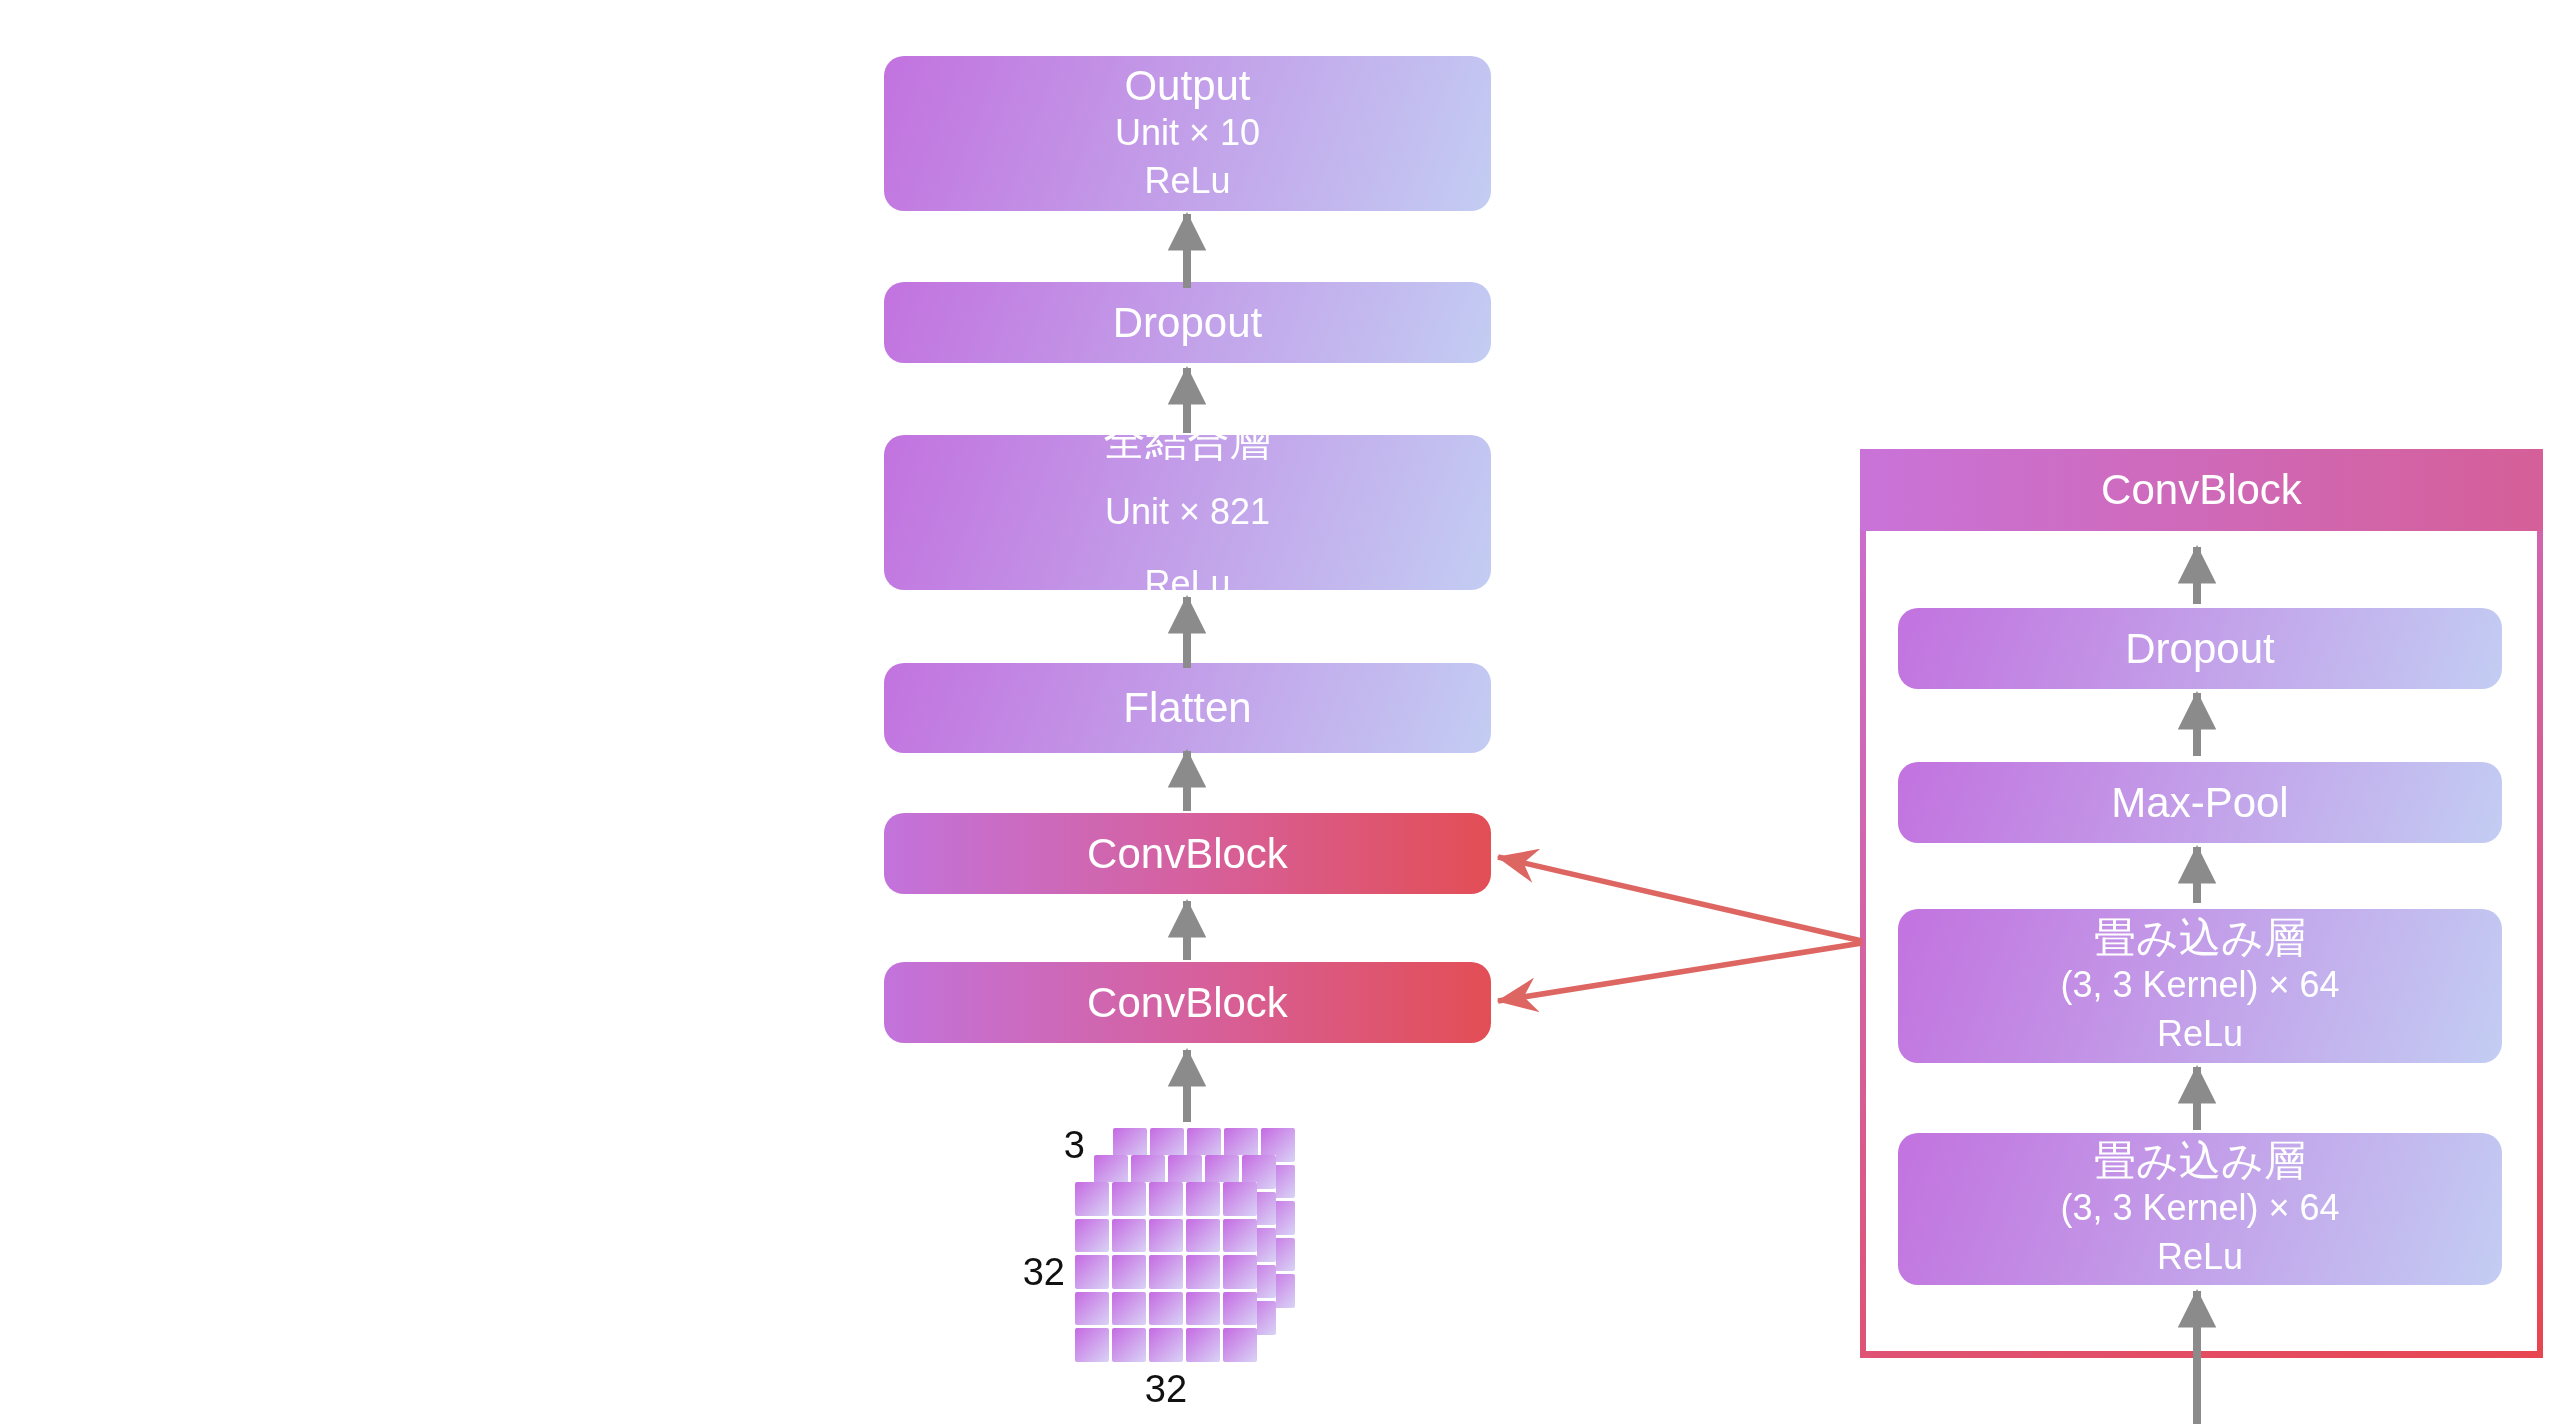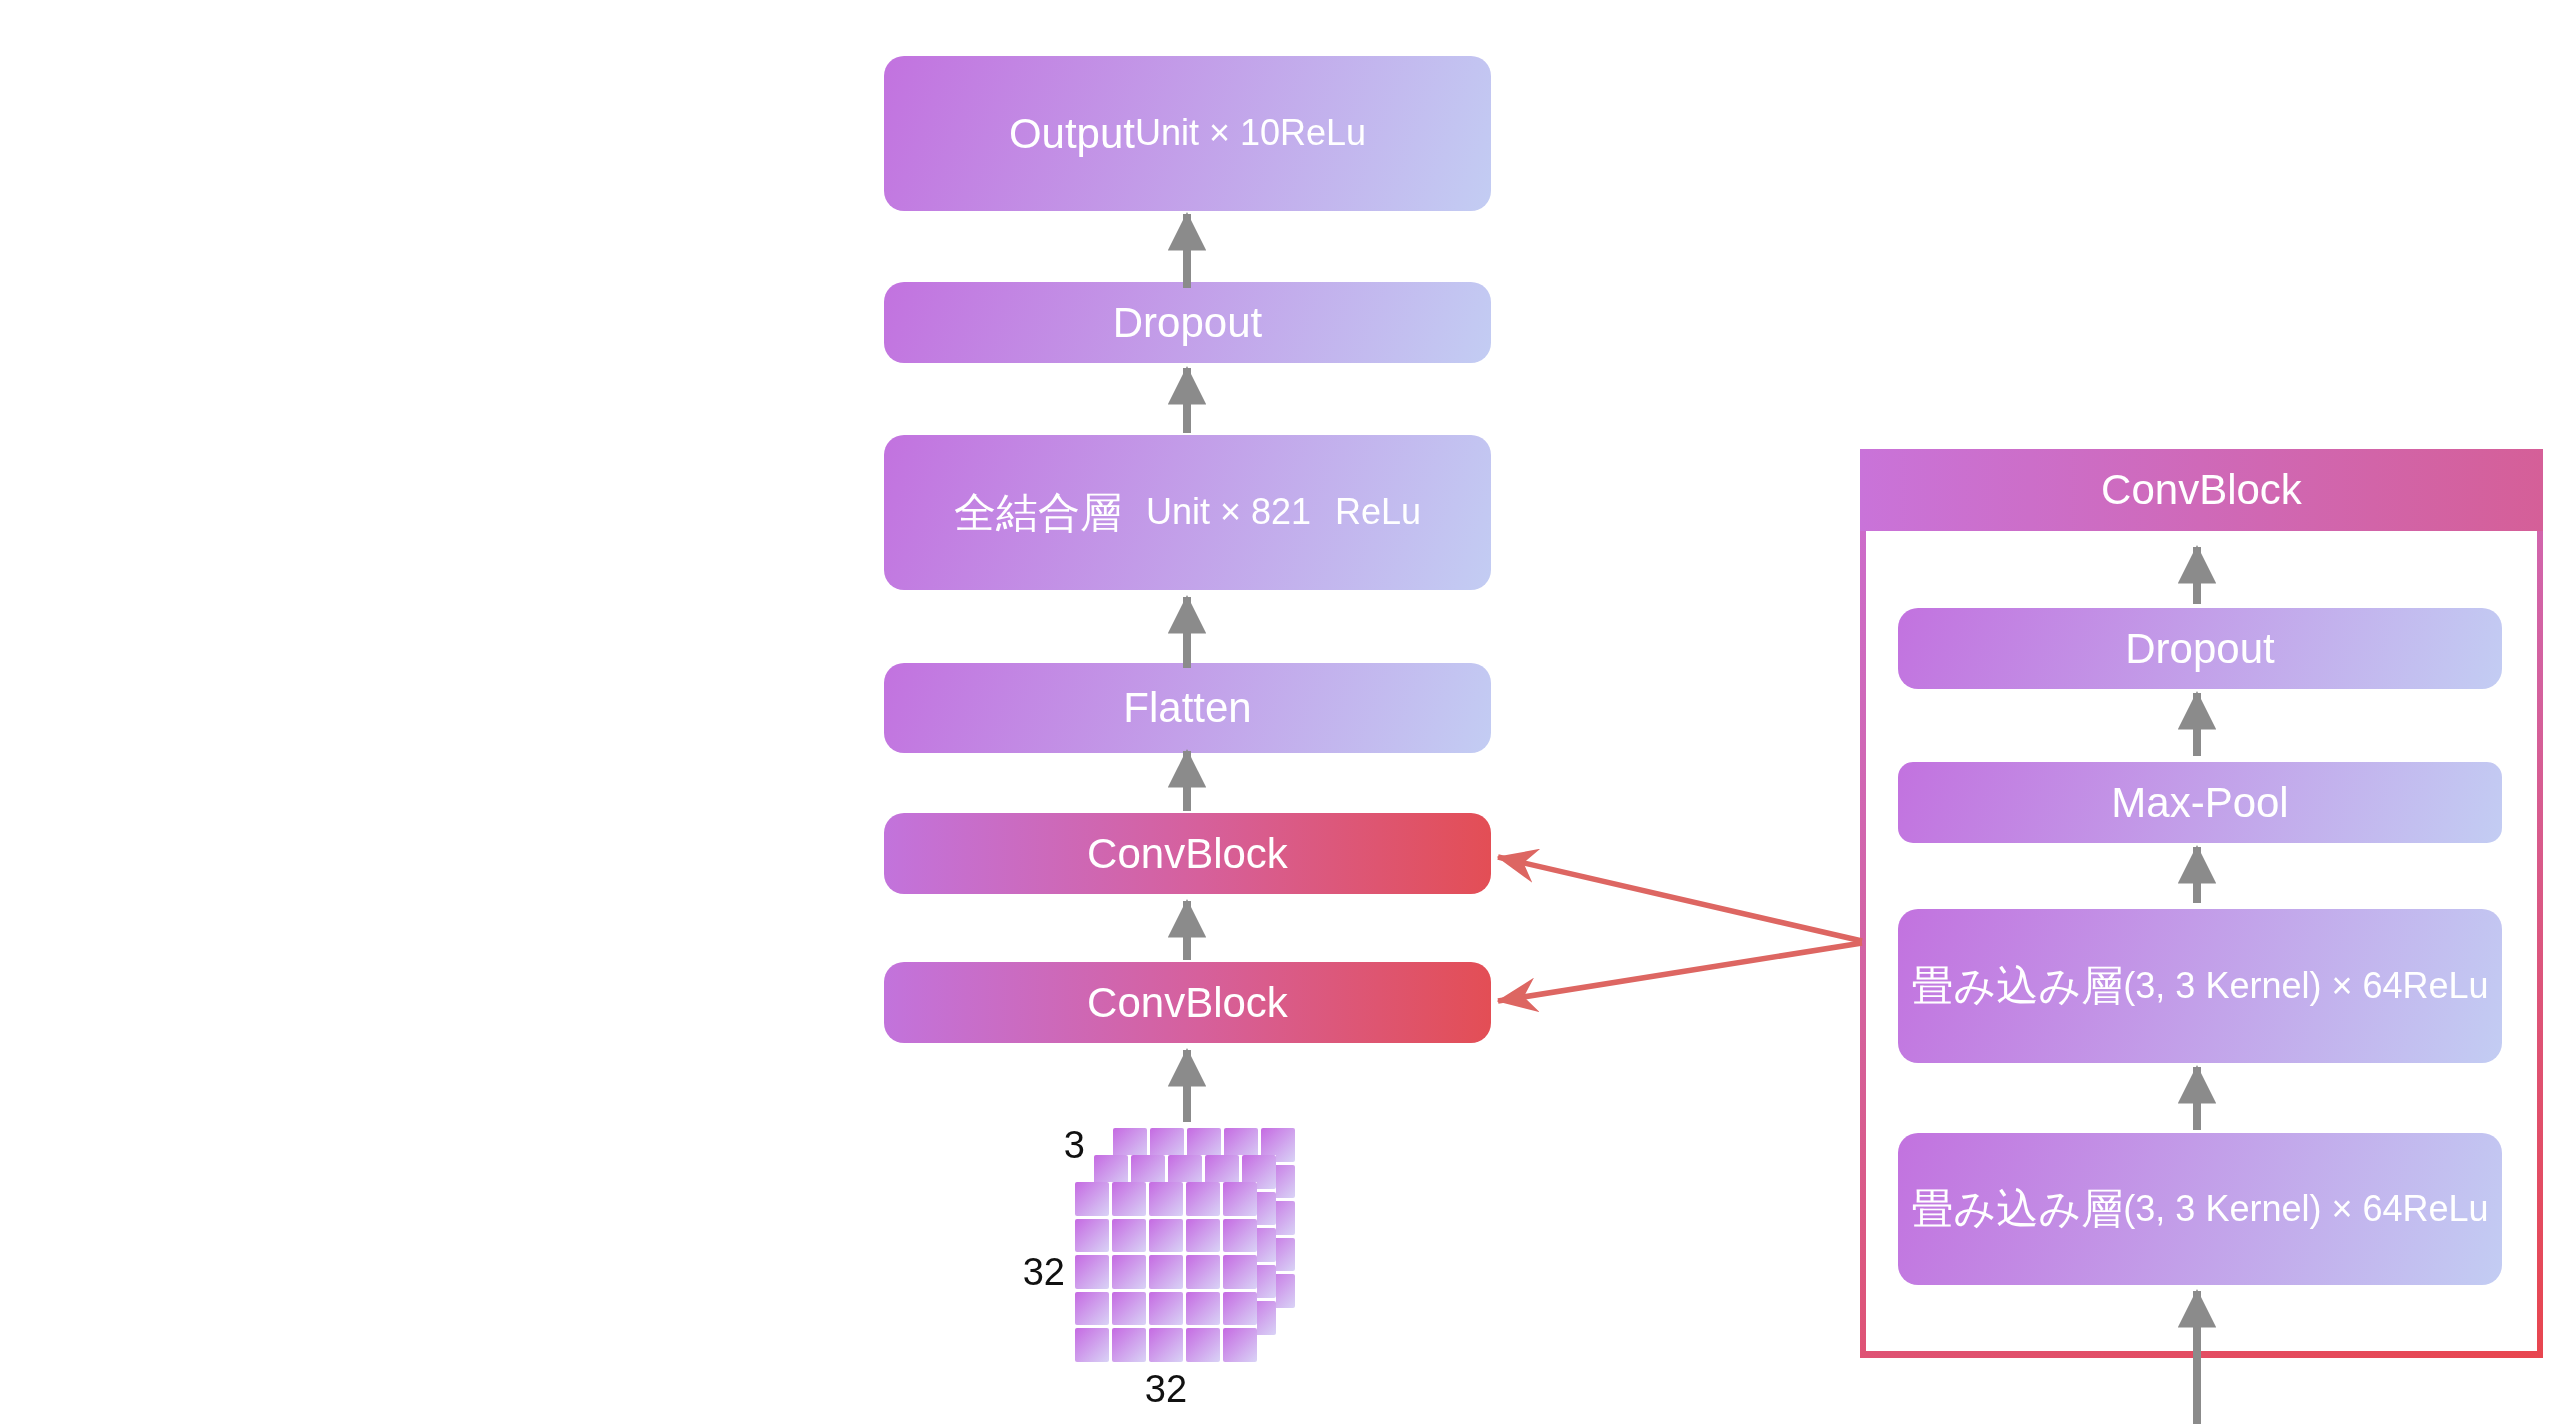--- a/index.html
+++ b/index.html
@@ -6,21 +6,21 @@
   .stage{
     position:relative;
     width:2560px;height:1424px;
     background:#ffffff;
     font-family:"Liberation Sans","DejaVu Sans",sans-serif;
     overflow:hidden;
   }
   .box{
     position:absolute;
     border-radius:20px;
-    display:flex;
+    display:flex;flex-direction:column;
     align-items:center;justify-content:center;
     color:#ffffff;
     text-align:center;
     box-sizing:border-box;
   }
   .grad-purple{
     background:linear-gradient(110deg,var(--color-box-gradient-start),var(--color-box-gradient-end));
   }
   .grad-red{
     background:linear-gradient(to right,var(--color-conv-gradient-start),var(--color-conv-gradient-mid) 52%,var(--color-conv-gradient-end));
@@ -193,21 +193,21 @@
 
   <div class="panel">
     <div class="panel-header">ConvBlock</div>
     <div class="panel-body"></div>
   </div>
 
   <div class="box grad-purple" style="left:1898px;top:608px;width:604px;height:81px;z-index:5;">
     <div class="box-title">Dropout</div>
   </div>
 
-  <div class="box grad-purple" style="left:1898px;top:762px;width:604px;height:81px;z-index:5;border-radius:15px;">
+  <div class="box grad-purple" style="left:1898px;top:762px;width:604px;height:81px;z-index:5;">
     <div class="box-title">Max-Pool</div>
   </div>
 
   <div class="box grad-purple" style="left:1898px;top:909px;width:604px;height:154px;z-index:5;">
     <div class="box-title">畳み込み層</div>
     <div class="box-sub">(3, 3 Kernel) × 64</div>
     <div class="box-sub">ReLu</div>
   </div>
 
   <div class="box grad-purple" style="left:1898px;top:1133px;width:604px;height:152px;z-index:5;">

